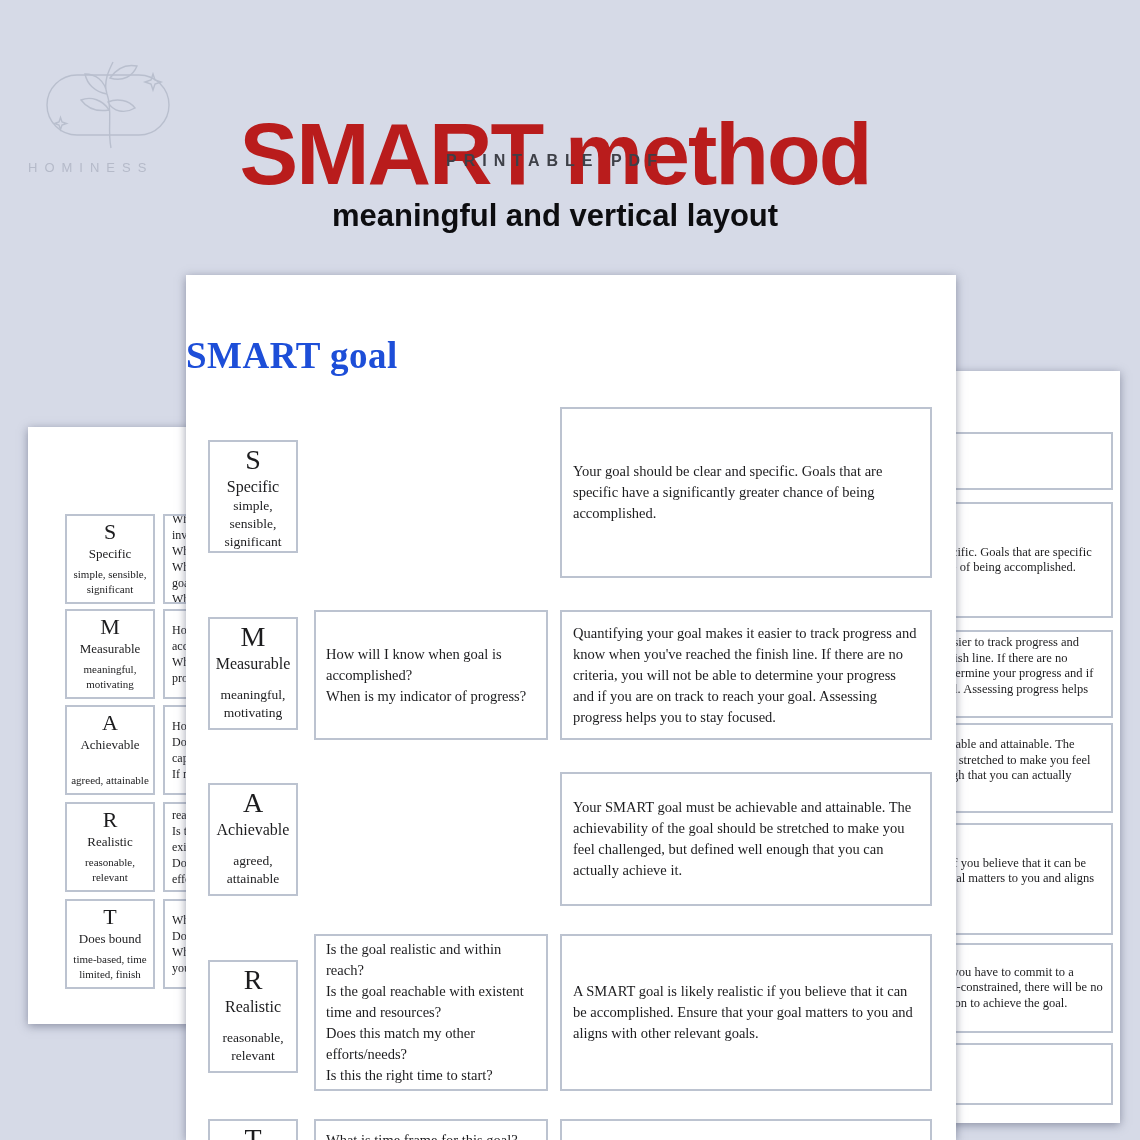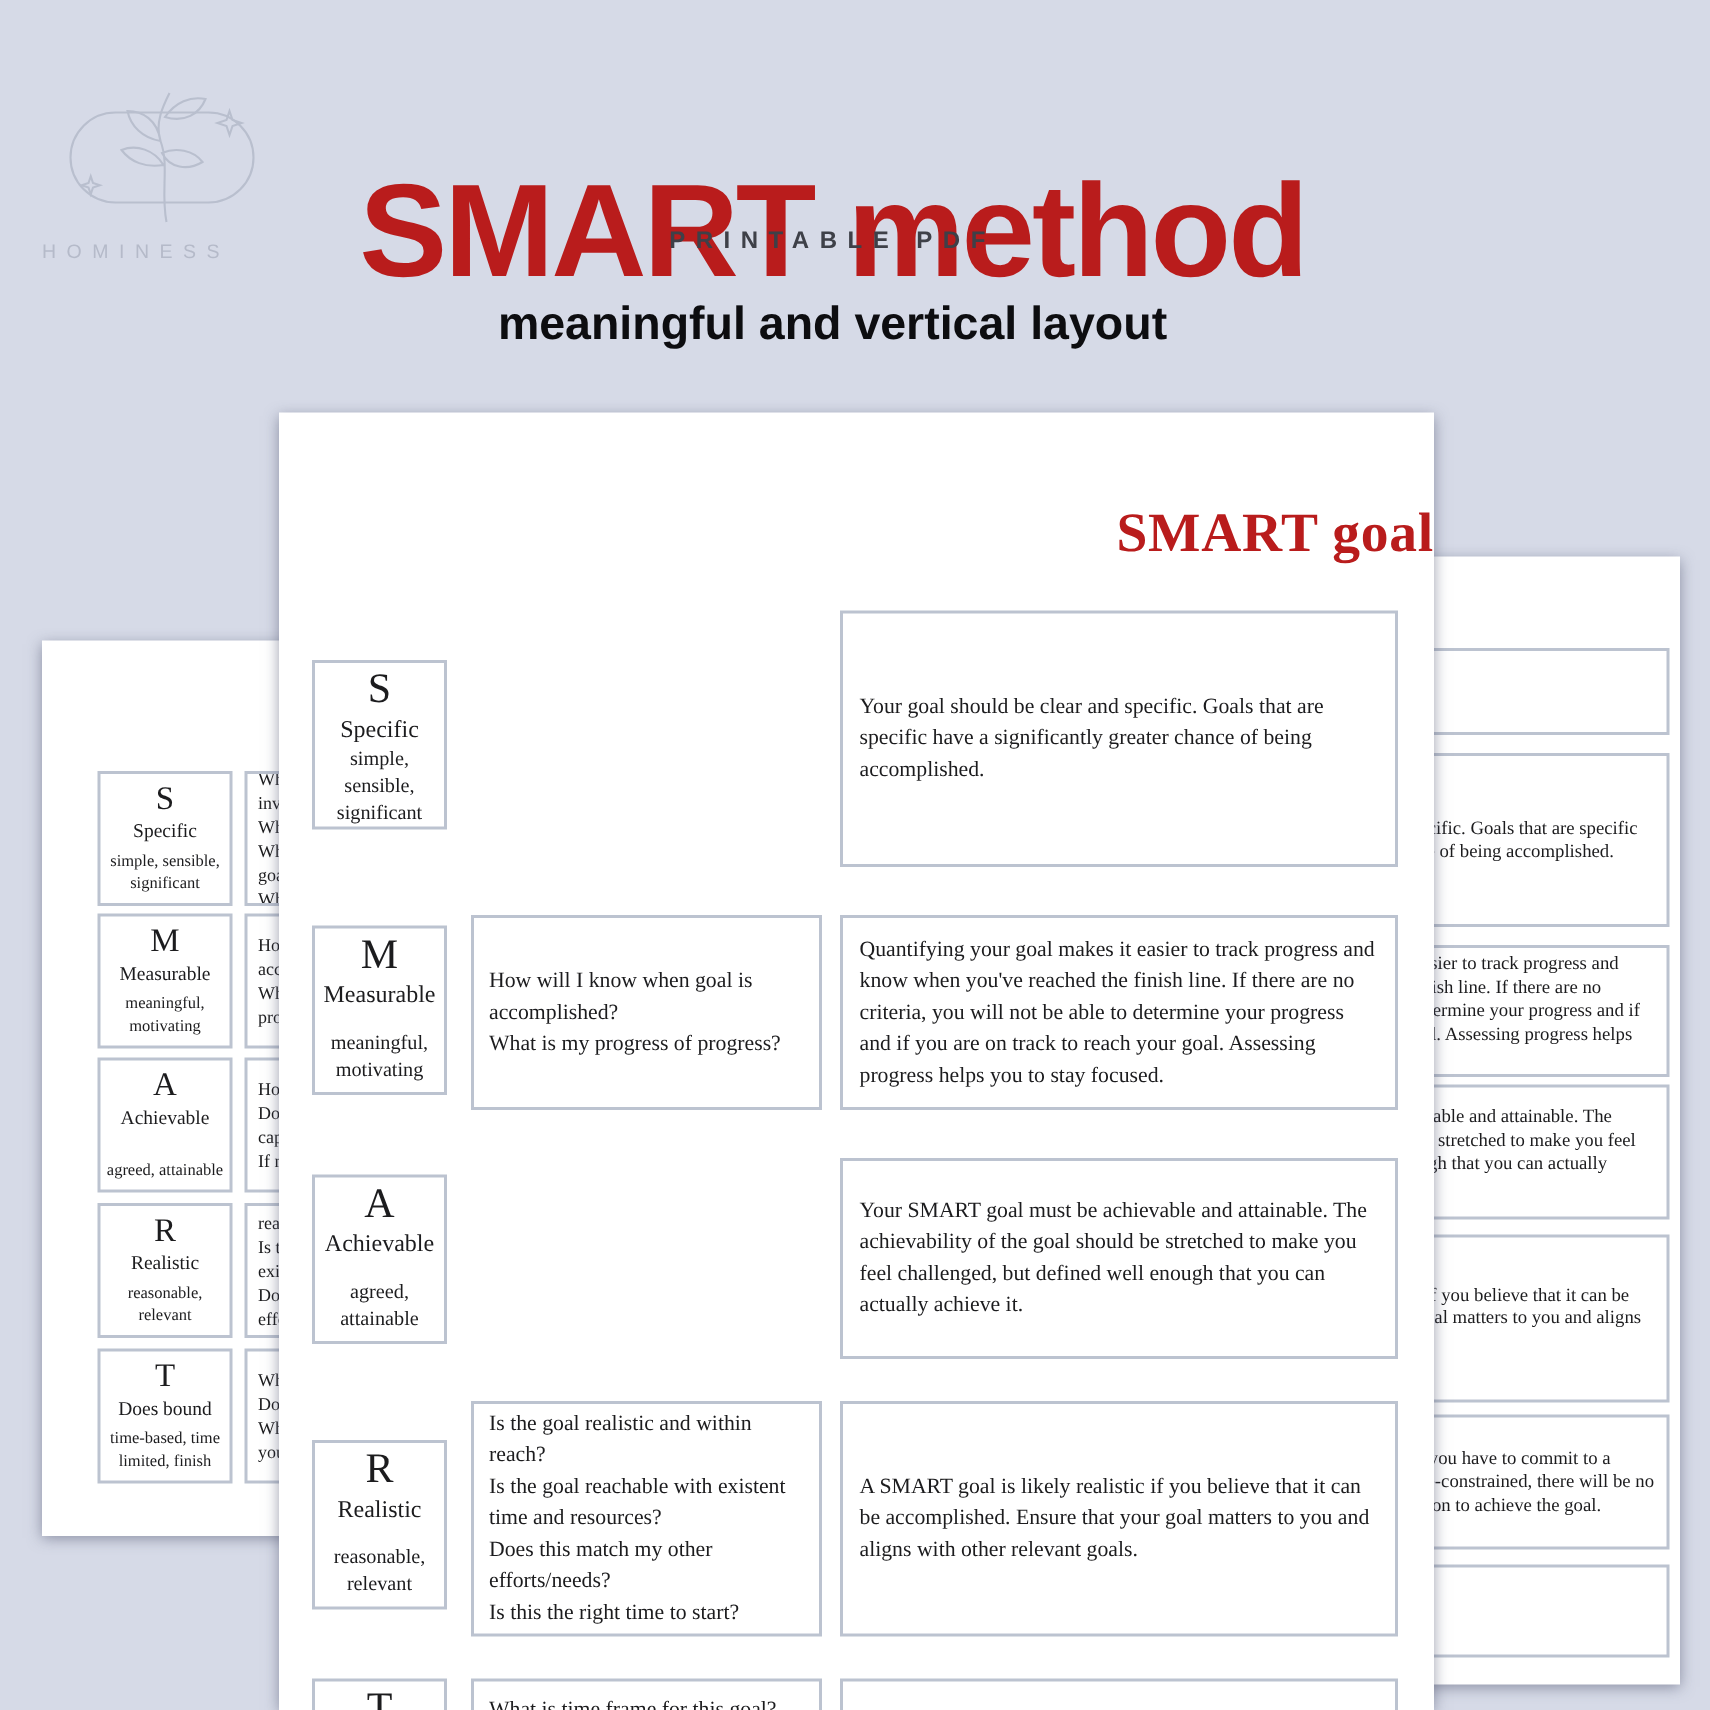--- a/index.html
+++ b/index.html
@@ -20,22 +20,22 @@
   .tagline{position:absolute;left:90px;right:120px;top:198px;text-align:center;
            font-family:"Liberation Sans",sans-serif;font-weight:bold;font-size:31px;
            color:#0d0d10;}
 
   
   .page{position:absolute;background:#ffffff;box-shadow:0 2px 9px rgba(75,80,105,0.55);}
   .page-left{left:28px;top:427px;width:424px;height:597px;z-index:1;}
   .page-right{left:700px;top:371px;width:420px;height:752px;z-index:1;}
   .page-center{left:186px;top:275px;width:770px;height:865px;z-index:2;}
 
-  .doc-title{position:absolute;top:28px;left:0;right:0;text-align:right;
-             font-size:37px;letter-spacing:0.5px;color:#b91c1c;}
+  .doc-title{position:absolute;top:28px;left:0;right:0;text-align:left;
+             font-size:37px;letter-spacing:0.5px;color:#1d4ed8;}
 
   .box{border:2px solid #bcc3d0;background:#fff;box-sizing:border-box;}
 
   
   .row{position:absolute;left:0;right:0;}
   .row-s{top:130px;height:175px;}
   .row-m{top:333px;height:134px;}
   .row-a{top:495px;height:138px;}
   .row-r{top:657px;height:161px;}
   .row-t{top:842px;height:200px;}
@@ -198,21 +198,21 @@
     </div>
 
     <div class="row row-m">
       <div class="lbox box">
         <div class="letter">M</div>
         <div class="llabel">Measurable</div>
         <div class="lsub">meaningful, motivating</div>
       </div>
       <div class="qbox box">
         <div class="q">How will I know when goal is accomplished?
-What is my progress of progress?</div>
+When is my indicator of progress?</div>
       </div>
       <div class="dbox box">
         <div class="d">Quantifying your goal makes it easier to track progress and know when you've reached the finish line. If there are no criteria, you will not be able to determine your progress and if you are on track to reach your goal. Assessing progress helps you to stay focused.</div>
       </div>
     </div>
 
     <div class="row row-a">
       <div class="lbox box">
         <div class="letter">A</div>
         <div class="llabel">Achievable</div>

